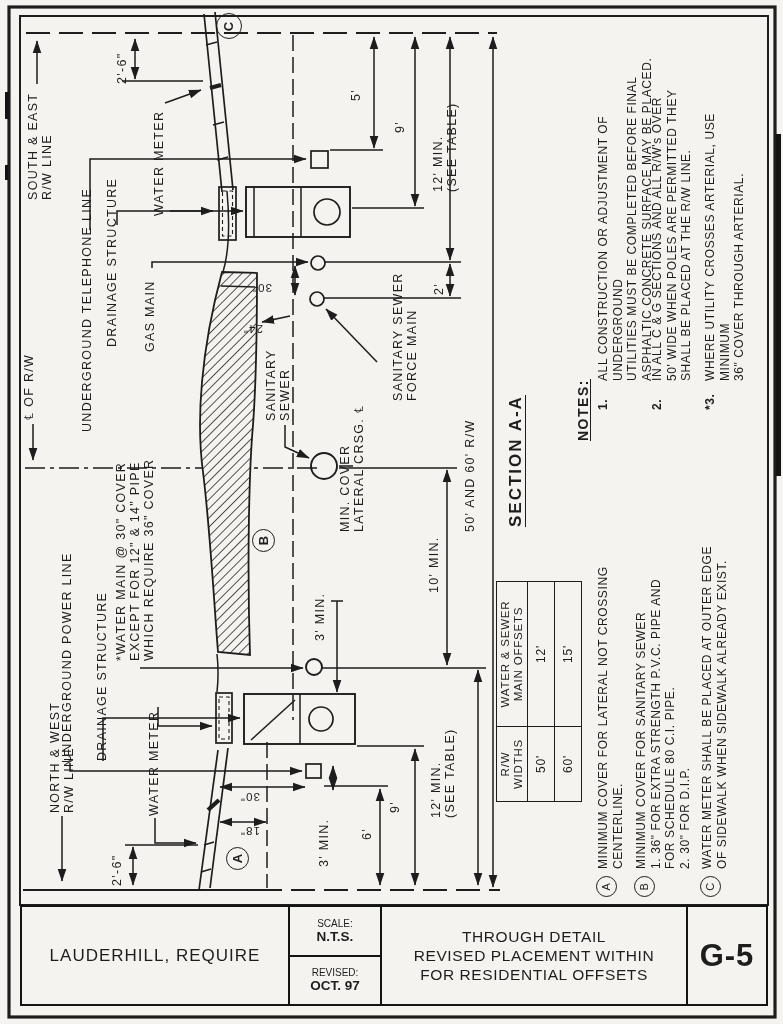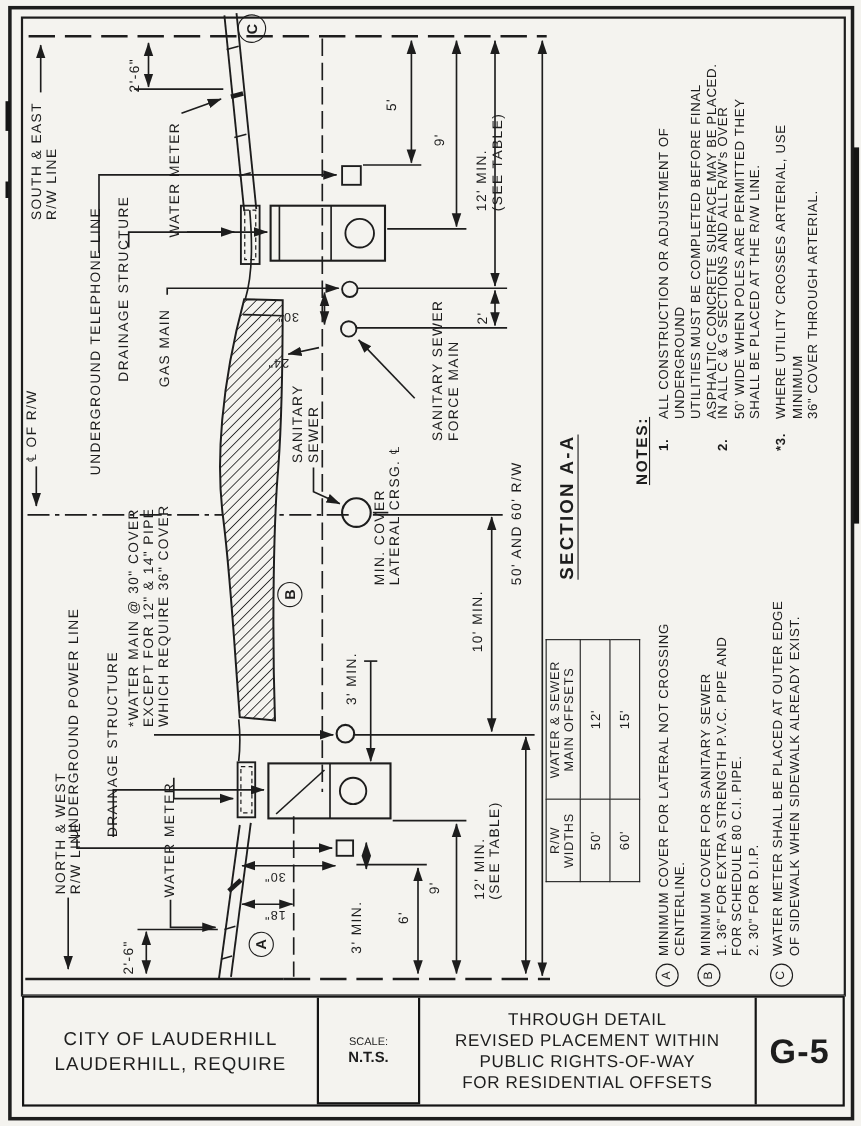--- a/index.html
+++ b/index.html
@@ -296,31 +296,33 @@
     <tr>
       <td>60'</td>
       <td>15'</td>
     </tr>
   </tbody>
       </table>
 </div>
 
 <div id="titleblock">
   <div class="tb-cell" id="tb-org">
-    <div>CITY OF LAUDERHILL</div>
     <div>LAUDERHILL, REQUIRE</div>
   </div>
   <div class="tb-cell" id="tb-scale">
     <div class="half">
       <span class="cap">SCALE:</span>
       <span class="val">N.T.S.</span>
     </div>
+    <div class="half">
+      <span class="cap">REVISED:</span>
+      <span class="val">OCT. 97</span>
+    </div>
   </div>
   <div class="tb-cell" id="tb-title">
     <div>THROUGH DETAIL</div>
     <div>REVISED PLACEMENT WITHIN</div>
-    <div>PUBLIC RIGHTS-OF-WAY</div>
     <div>FOR RESIDENTIAL OFFSETS</div>
   </div>
   <div class="tb-cell" id="tb-num">G-5</div>
 </div>
 
 </div>
 
 </body></html>

